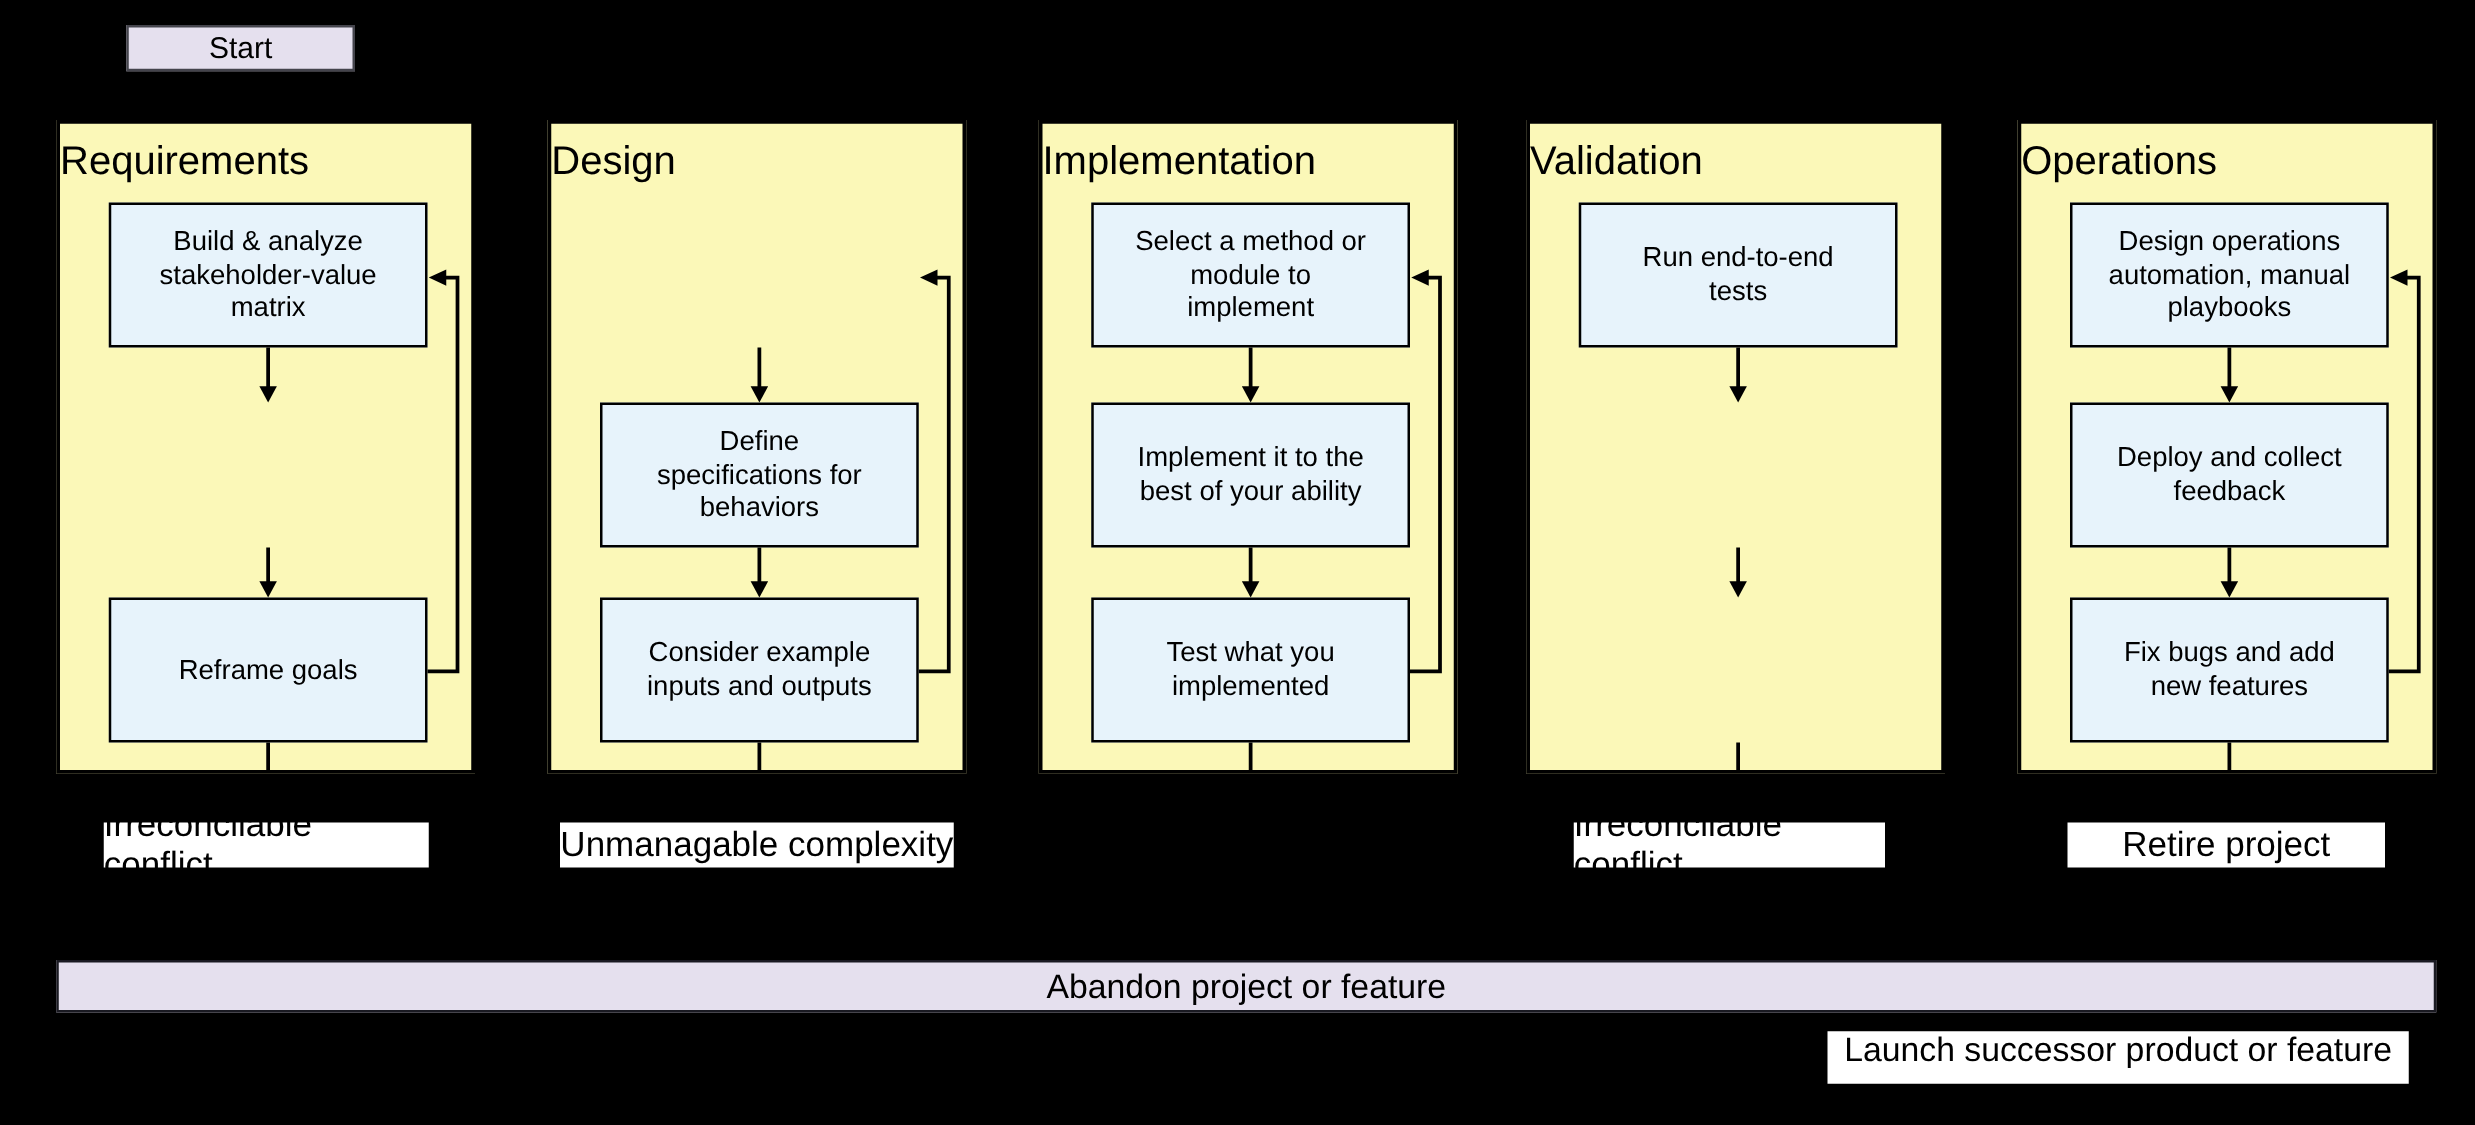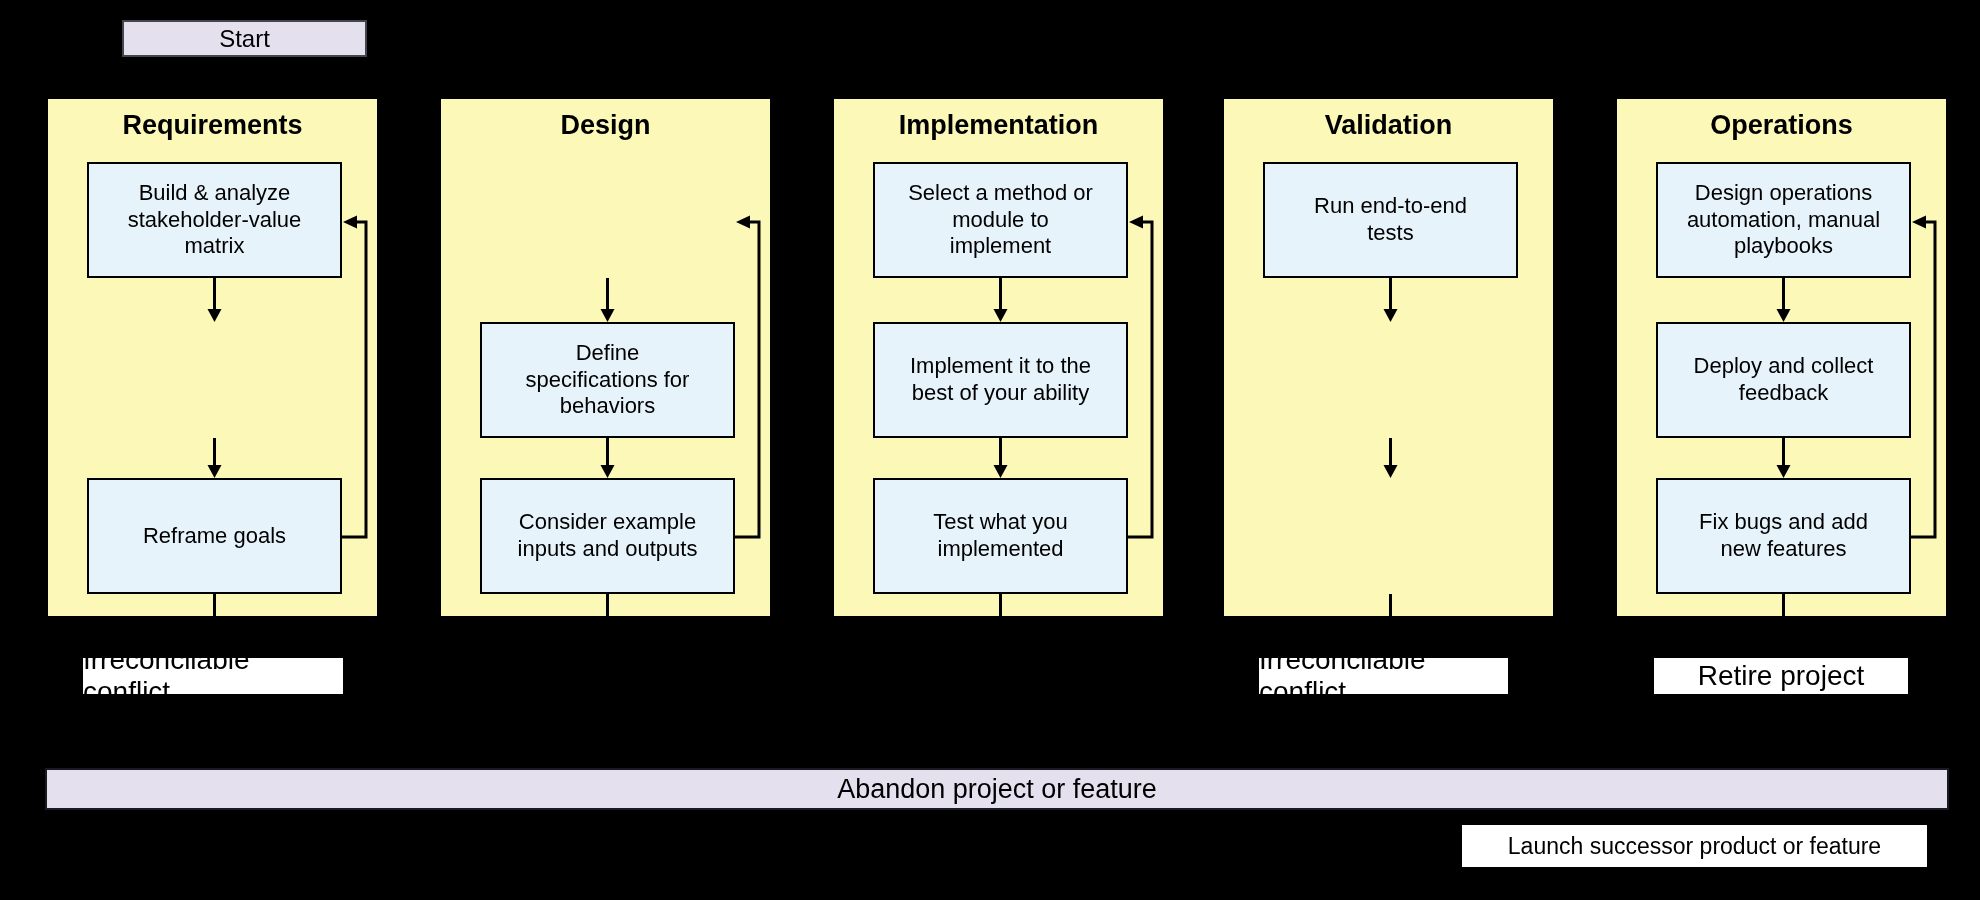--- a/index.html
+++ b/index.html
@@ -4,49 +4,49 @@
 <style>
   html,body{margin:0;padding:0;background:#000;}
   #canvas{
     position:relative;width:1980px;height:900px;background:#000;overflow:hidden;
     font-family:"Liberation Sans","DejaVu Sans",sans-serif;color:#000;
   }
   .terminal{
     position:absolute;background:#e5e0ee;border:2px solid #44444c;box-sizing:border-box;
     display:flex;align-items:center;justify-content:center;
   }
-  #start-box{left:122px;top:20px;width:245px;height:37px;font-size:24px;}
+  #start-box{left:101px;top:20px;width:183px;height:37px;font-size:24px;}
   #abandon-bar{left:45px;top:768px;width:1904px;height:42px;font-size:27px;border-color:#1a1a22;}
   .column{
     position:absolute;top:96px;width:335px;height:523px;background:#fbf8b8;
     border:3px solid #000;box-sizing:border-box;
   }
   .col-title{
-    position:absolute;top:11px;left:0;width:100%;text-align:center;
-    font-size:27px;font-weight:bold;
+    position:absolute;top:11px;left:0;width:100%;
+    font-size:32px;font-weight:normal;
   }
   .step{
     position:absolute;left:39px;width:255px;height:116px;background:#e7f3fb;
     border:2.5px solid #000;box-sizing:border-box;
     display:flex;align-items:center;justify-content:center;
     text-align:center;white-space:pre-line;font-size:22px;line-height:1.22;
   }
   .step.s1{top:63px;}
   .step.s2{top:223px;}
   .step.s3{top:379px;}
   .arrows{position:absolute;left:0;top:0;pointer-events:none;}
   .arrows line,.arrows path{stroke:#000;stroke-width:3;fill:none;}
   .arrows polygon{fill:#000;stroke:none;}
   .exit-label{
     position:absolute;top:658px;height:36px;background:#fff;
     display:flex;align-items:center;justify-content:center;font-size:28px;
   }
   #launch-box{
     position:absolute;left:1462px;top:825px;width:465px;height:42px;background:#fff;
-    display:flex;align-items:center;justify-content:center;font-size:23px;
+    display:flex;align-items:flex-start;justify-content:center;font-size:27px;
   }
   
   .c0{left:45px;}.c1{left:438px;}.c2{left:831px;}.c3{left:1221px;}.c4{left:1614px;}
   .l0{left:83px;width:260px;}
   .l1{left:448px;width:315px;}
   .l2{left:867px;width:262px;}
   .l3{left:1259px;width:249px;}
   .l4{left:1654px;width:254px;}
 </style>
 </head>
@@ -140,20 +140,21 @@
         <polygon points="166.5,223 159.5,210 173.5,210"></polygon>
       <line x1="166.5" y1="339" x2="166.5" y2="368"></line>
         <polygon points="166.5,379 159.5,366 173.5,366"></polygon>
       <line x1="166.5" y1="495" x2="166.5" y2="517"></line>
       <path d="M294,438 H318 V123 H307"></path>
         <polygon points="295,123 309,116.5 309,129.5"></polygon>
     </svg>
   </div>
 
   <div class="exit-label l0">Irreconcilable conflict</div>
+  <div class="exit-label l1">Unmanagable complexity</div>
   <div class="exit-label l3">Irreconcilable conflict</div>
   <div class="exit-label l4">Retire project</div>
 
   <div id="abandon-bar" class="terminal">
     <span>Abandon project or feature</span>
   </div>
   <div id="launch-box">
     <span>Launch successor product or feature</span>
   </div>
 

